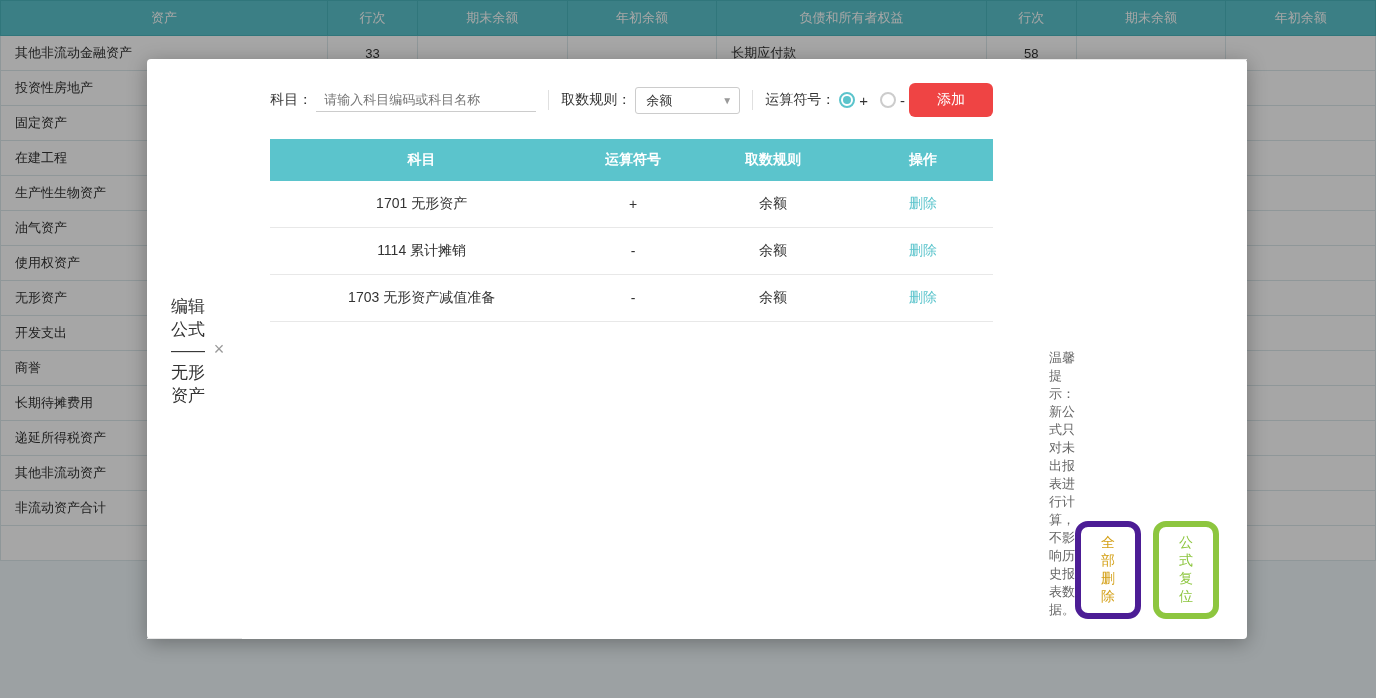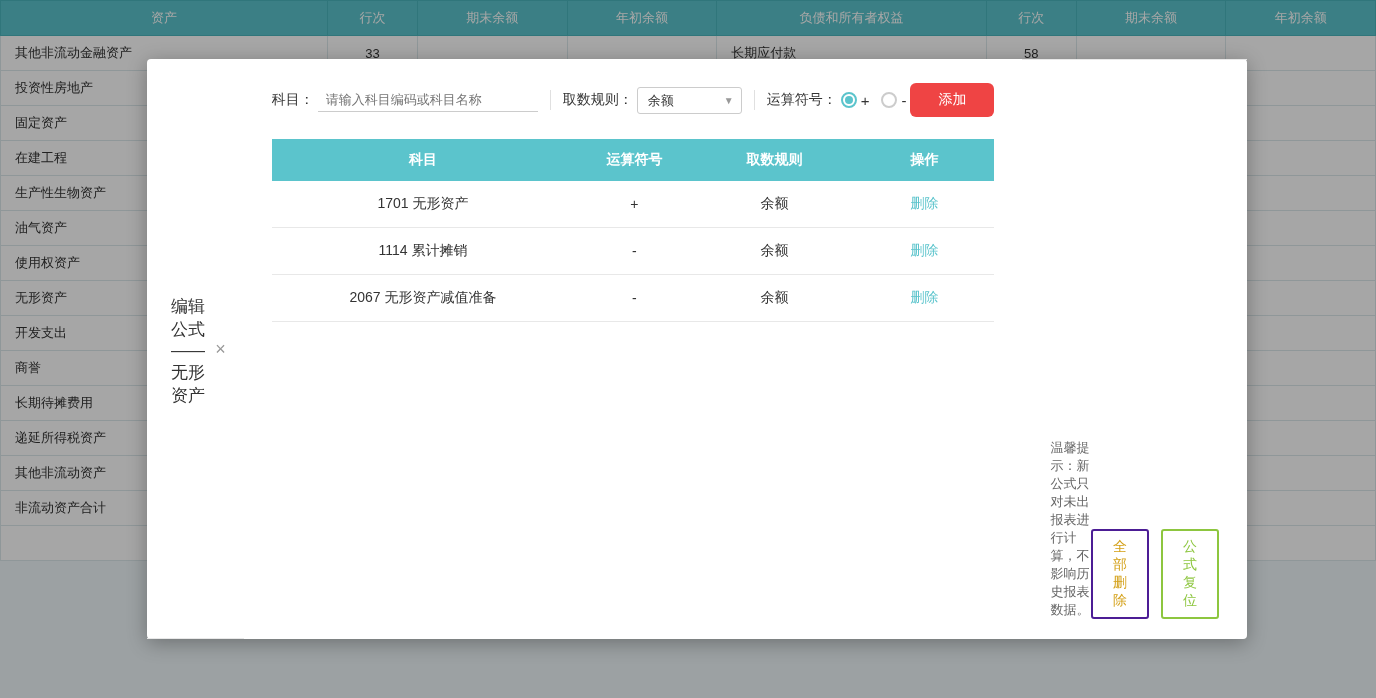--- a/index.html
+++ b/index.html
@@ -256,24 +256,24 @@
       font-size: 13px;
       color: #666;
     }
 
     .footer-buttons {
       display: flex;
       gap: 12px;
     }
 
     .btn-outline {
-      border: 2px solid #4c1d95;
+      border: 6px solid #4c1d95;
       color: #d4a017;
       background: #fff;
-      border-radius: 3px;
+      border-radius: 13px;
       padding: 7px 20px;
       font-size: 14px;
       cursor: pointer;
     }
 
     .btn-outline.green {
       border-color: #8dc63f;
       color: #8dc63f;
     }
 
@@ -517,21 +517,21 @@
               <td>余额</td>
               <td><a class="link-delete" href="#">删除</a></td>
             </tr>
             <tr>
               <td class="subject-cell">1114 累计摊销</td>
               <td>-</td>
               <td>余额</td>
               <td><a class="link-delete" href="#">删除</a></td>
             </tr>
             <tr>
-              <td class="subject-cell">2067 无形资产减值准备</td>
+              <td class="subject-cell">1703 无形资产减值准备</td>
               <td>-</td>
               <td>余额</td>
               <td><a class="link-delete" href="#">删除</a></td>
             </tr>
           </tbody>
       </table>
     </div>
 
     <div class="modal-footer">
       <span class="footer-tip">温馨提示：新公式只对未出报表进行计算，不影响历史报表数据。</span>

